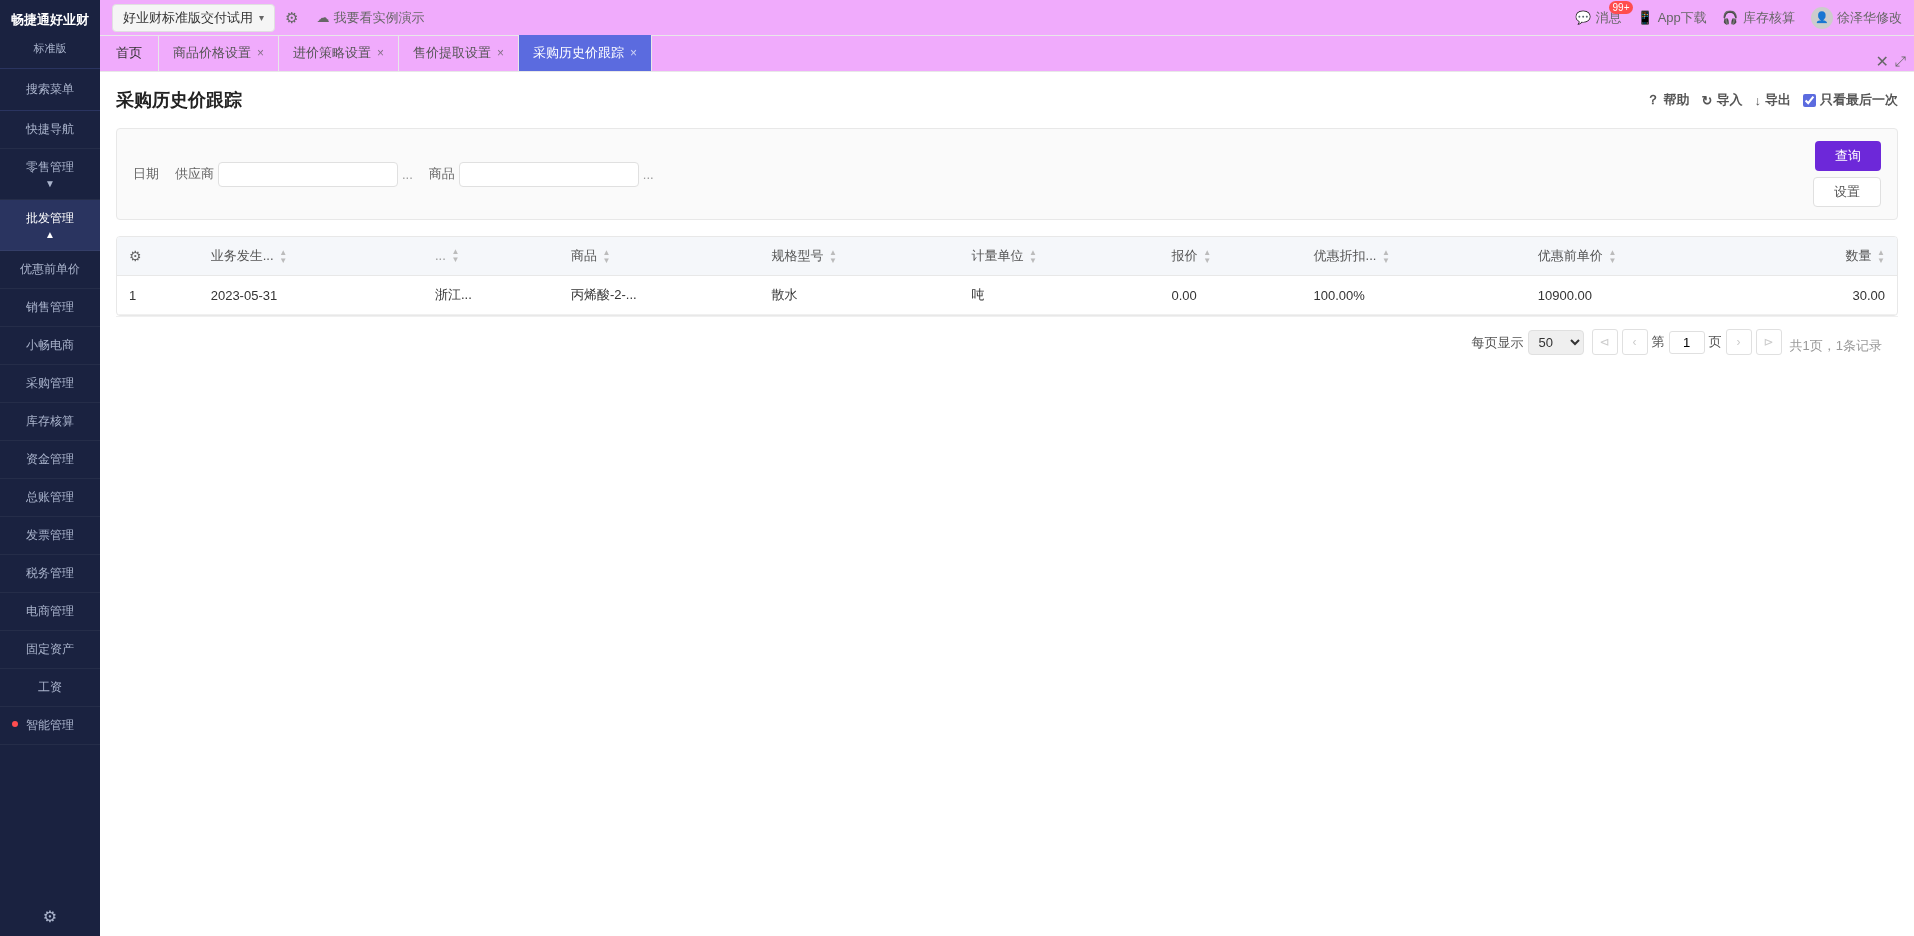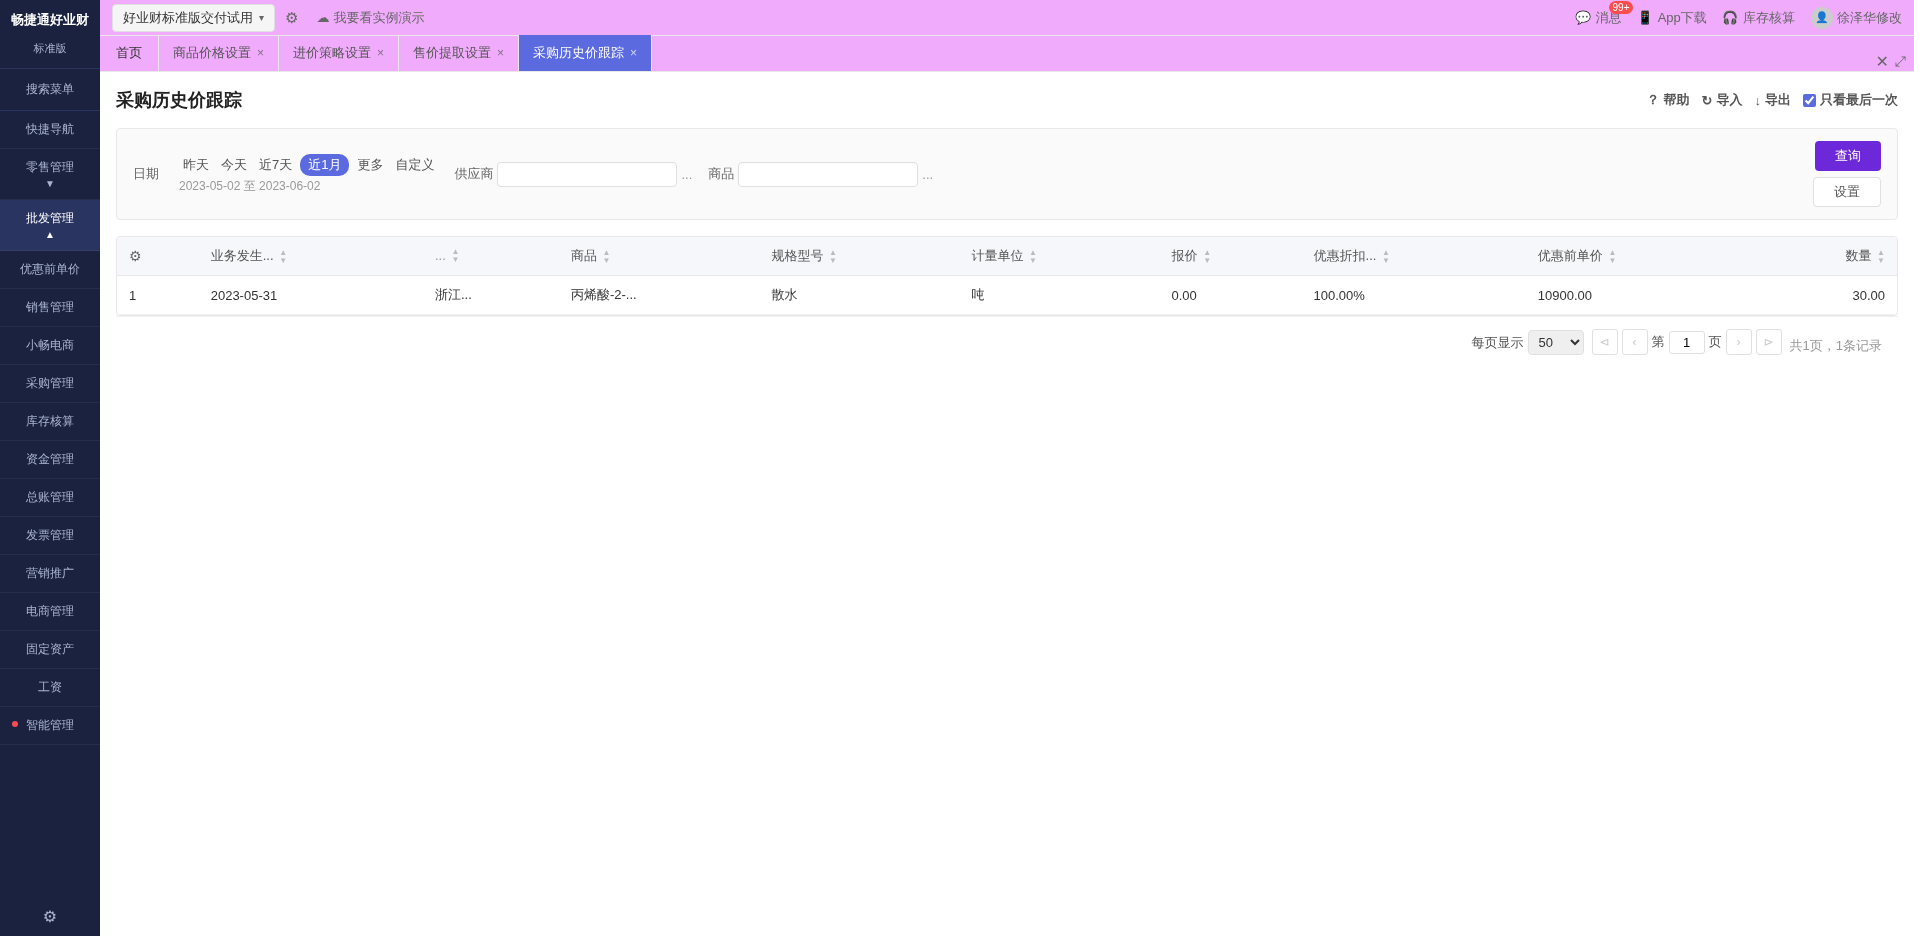--- a/index.html
+++ b/index.html
@@ -137,21 +137,21 @@
   <div class="sidebar-nav-item">
     <span>资金管理</span>
   </div>
   <div class="sidebar-nav-item">
     <span>总账管理</span>
   </div>
   <div class="sidebar-nav-item">
     <span>发票管理</span>
   </div>
   <div class="sidebar-nav-item">
-    <span>营销推广</span>
+    <span>税务管理</span>
   </div>
   <div class="sidebar-nav-item">
     <span>电商管理</span>
   </div>
   <div class="sidebar-nav-item">
     <span>固定资产</span>
   </div>
   <div class="sidebar-nav-item">
     <span>工资</span>
   </div>
@@ -246,31 +246,20 @@
             <span>只看最后一次</span>
           </div>
         </div>
       </div>
 
       <div class="filter-area">
         <div class="filter-row">
 
           <div class="filter-item">
             <span class="filter-label">日期</span>
-            <div>
-              <div class="filter-date-options">
-                <span class="date-opt">昨天</span>
-                <span class="date-opt">今天</span>
-                <span class="date-opt">近7天</span>
-                <span class="date-opt active">近1月</span>
-                <span class="date-opt">更多</span>
-                <span class="date-opt">自定义</span>
-              </div>
-              <div class="filter-date-range">2023-05-02 至 2023-06-02</div>
-            </div>
           </div>
 
           <div class="filter-item filter-supplier">
             <span class="filter-label">供应商</span>
             <input type="text" class="filter-input" style="">
             <span class="filter-more">...</span>
           </div>
 
           <div class="filter-item filter-goods">
             <span class="filter-label">商品</span>

